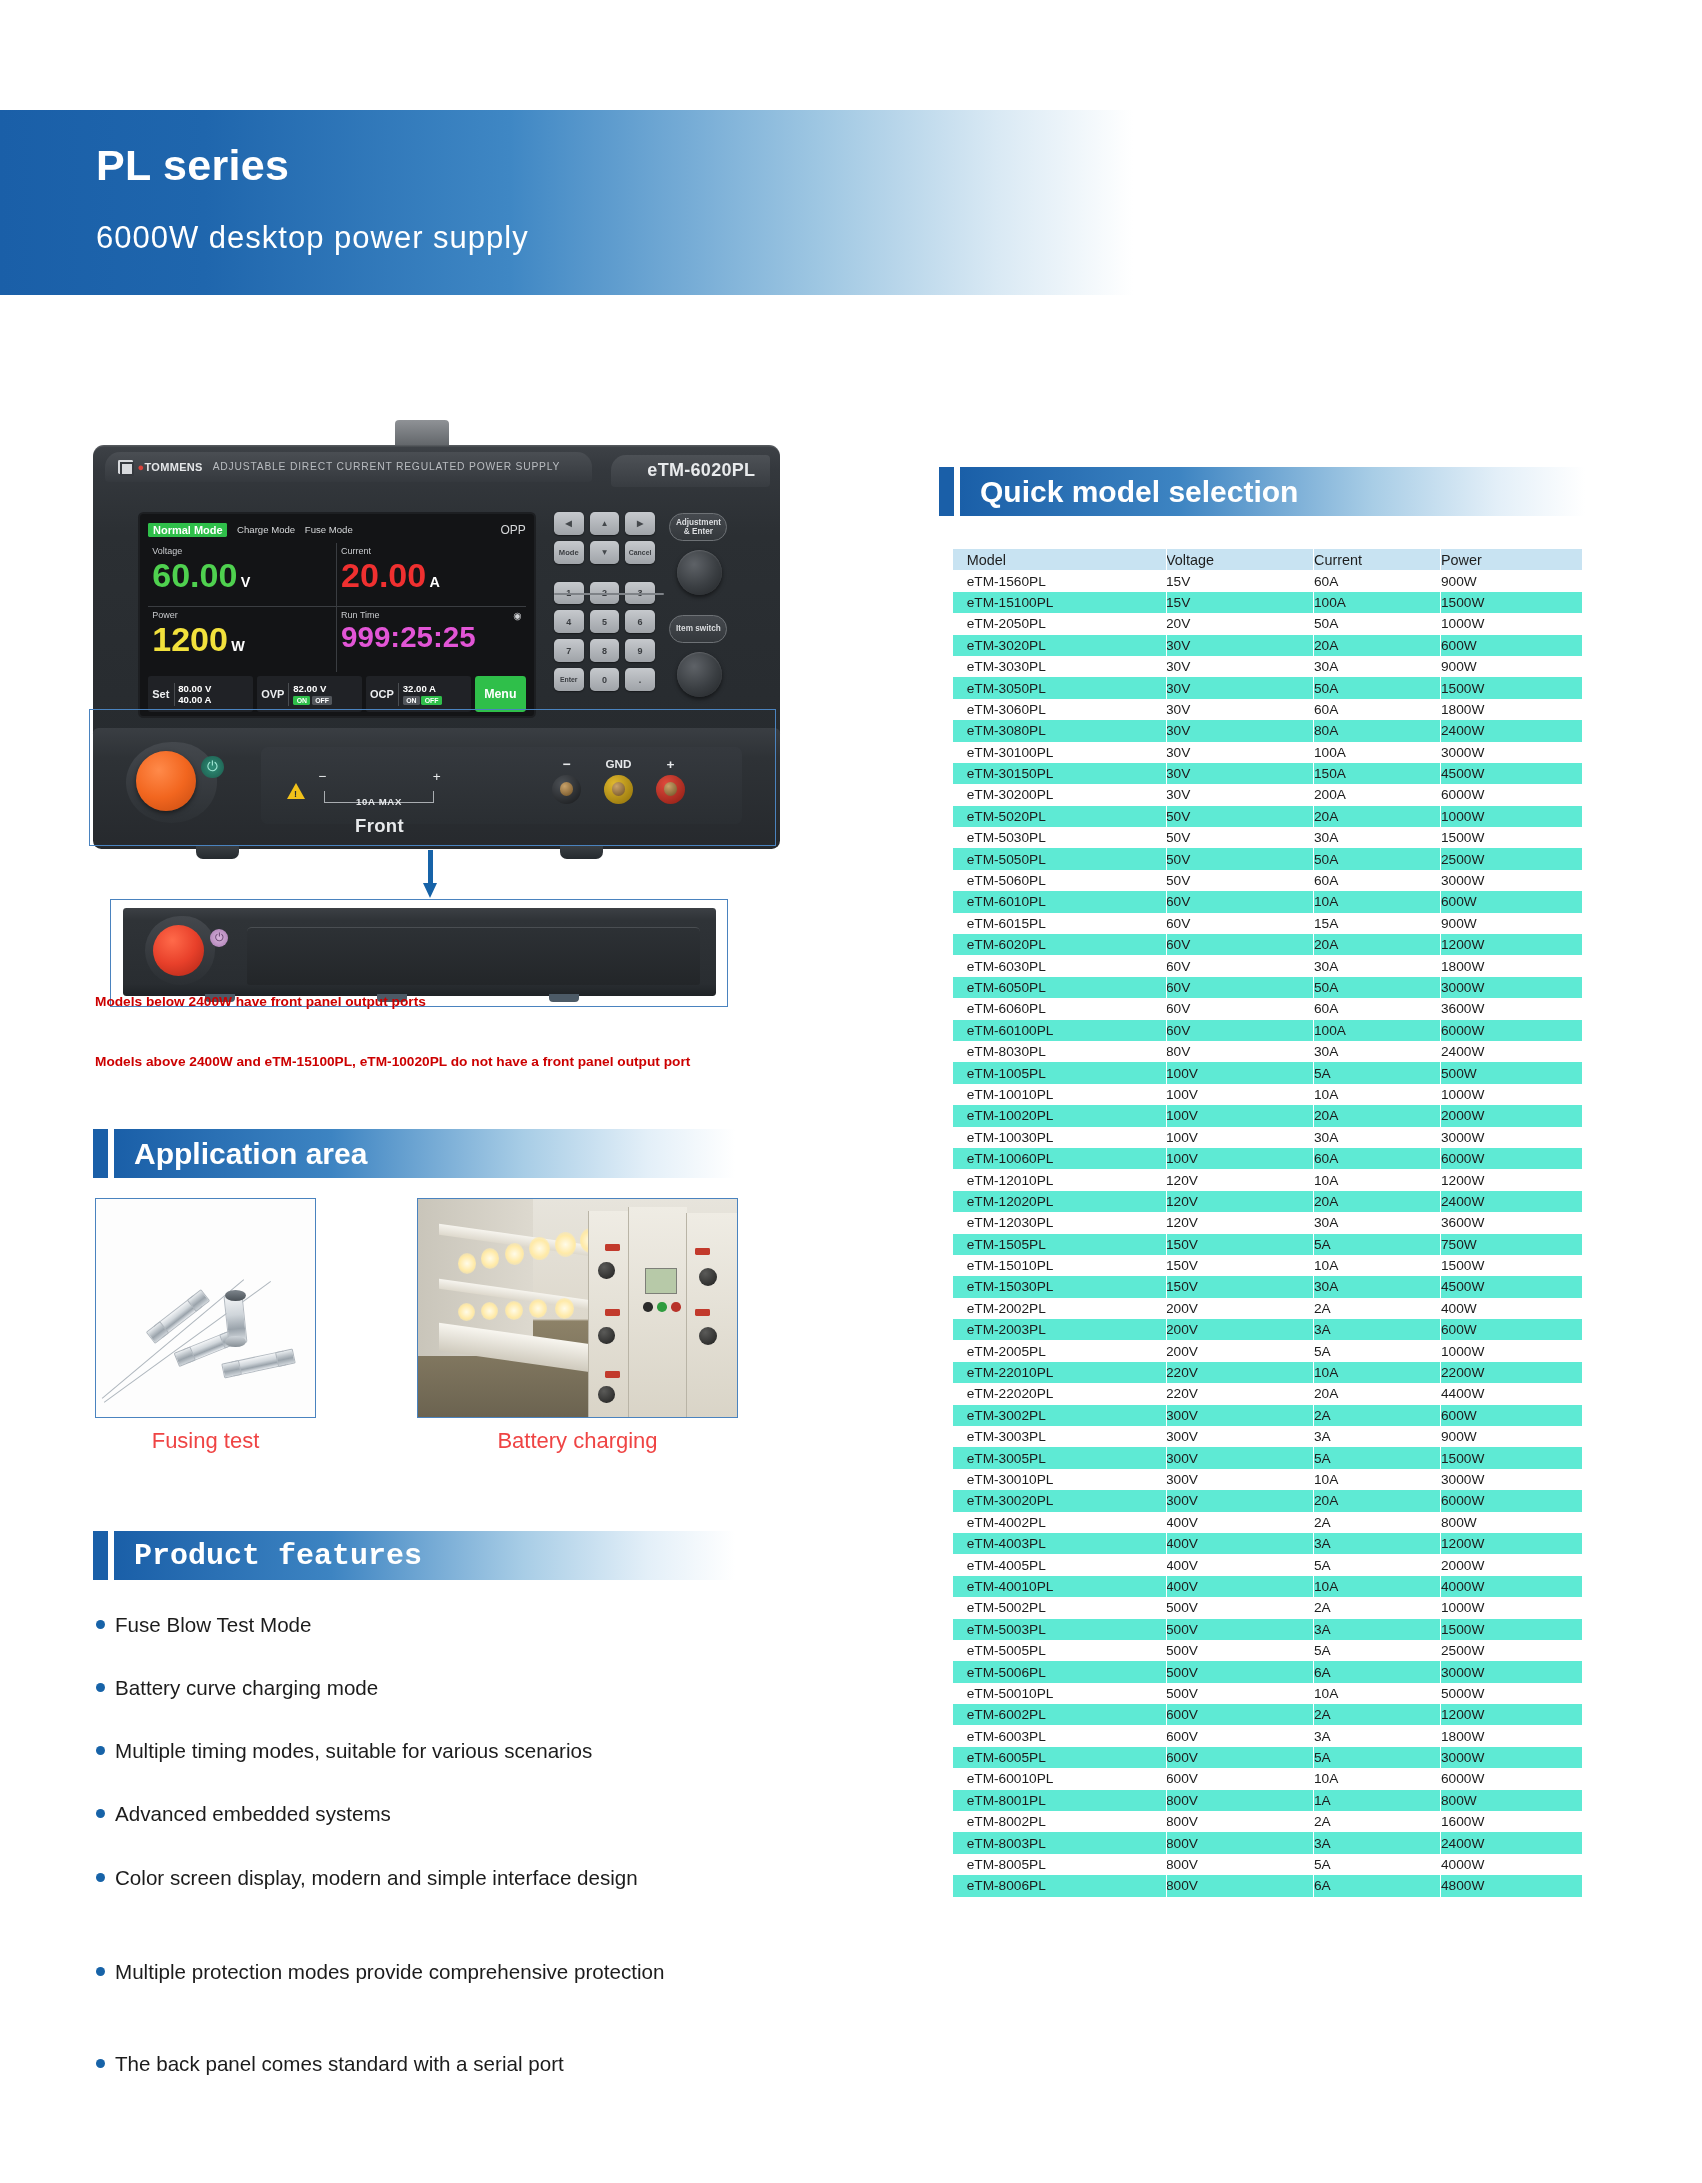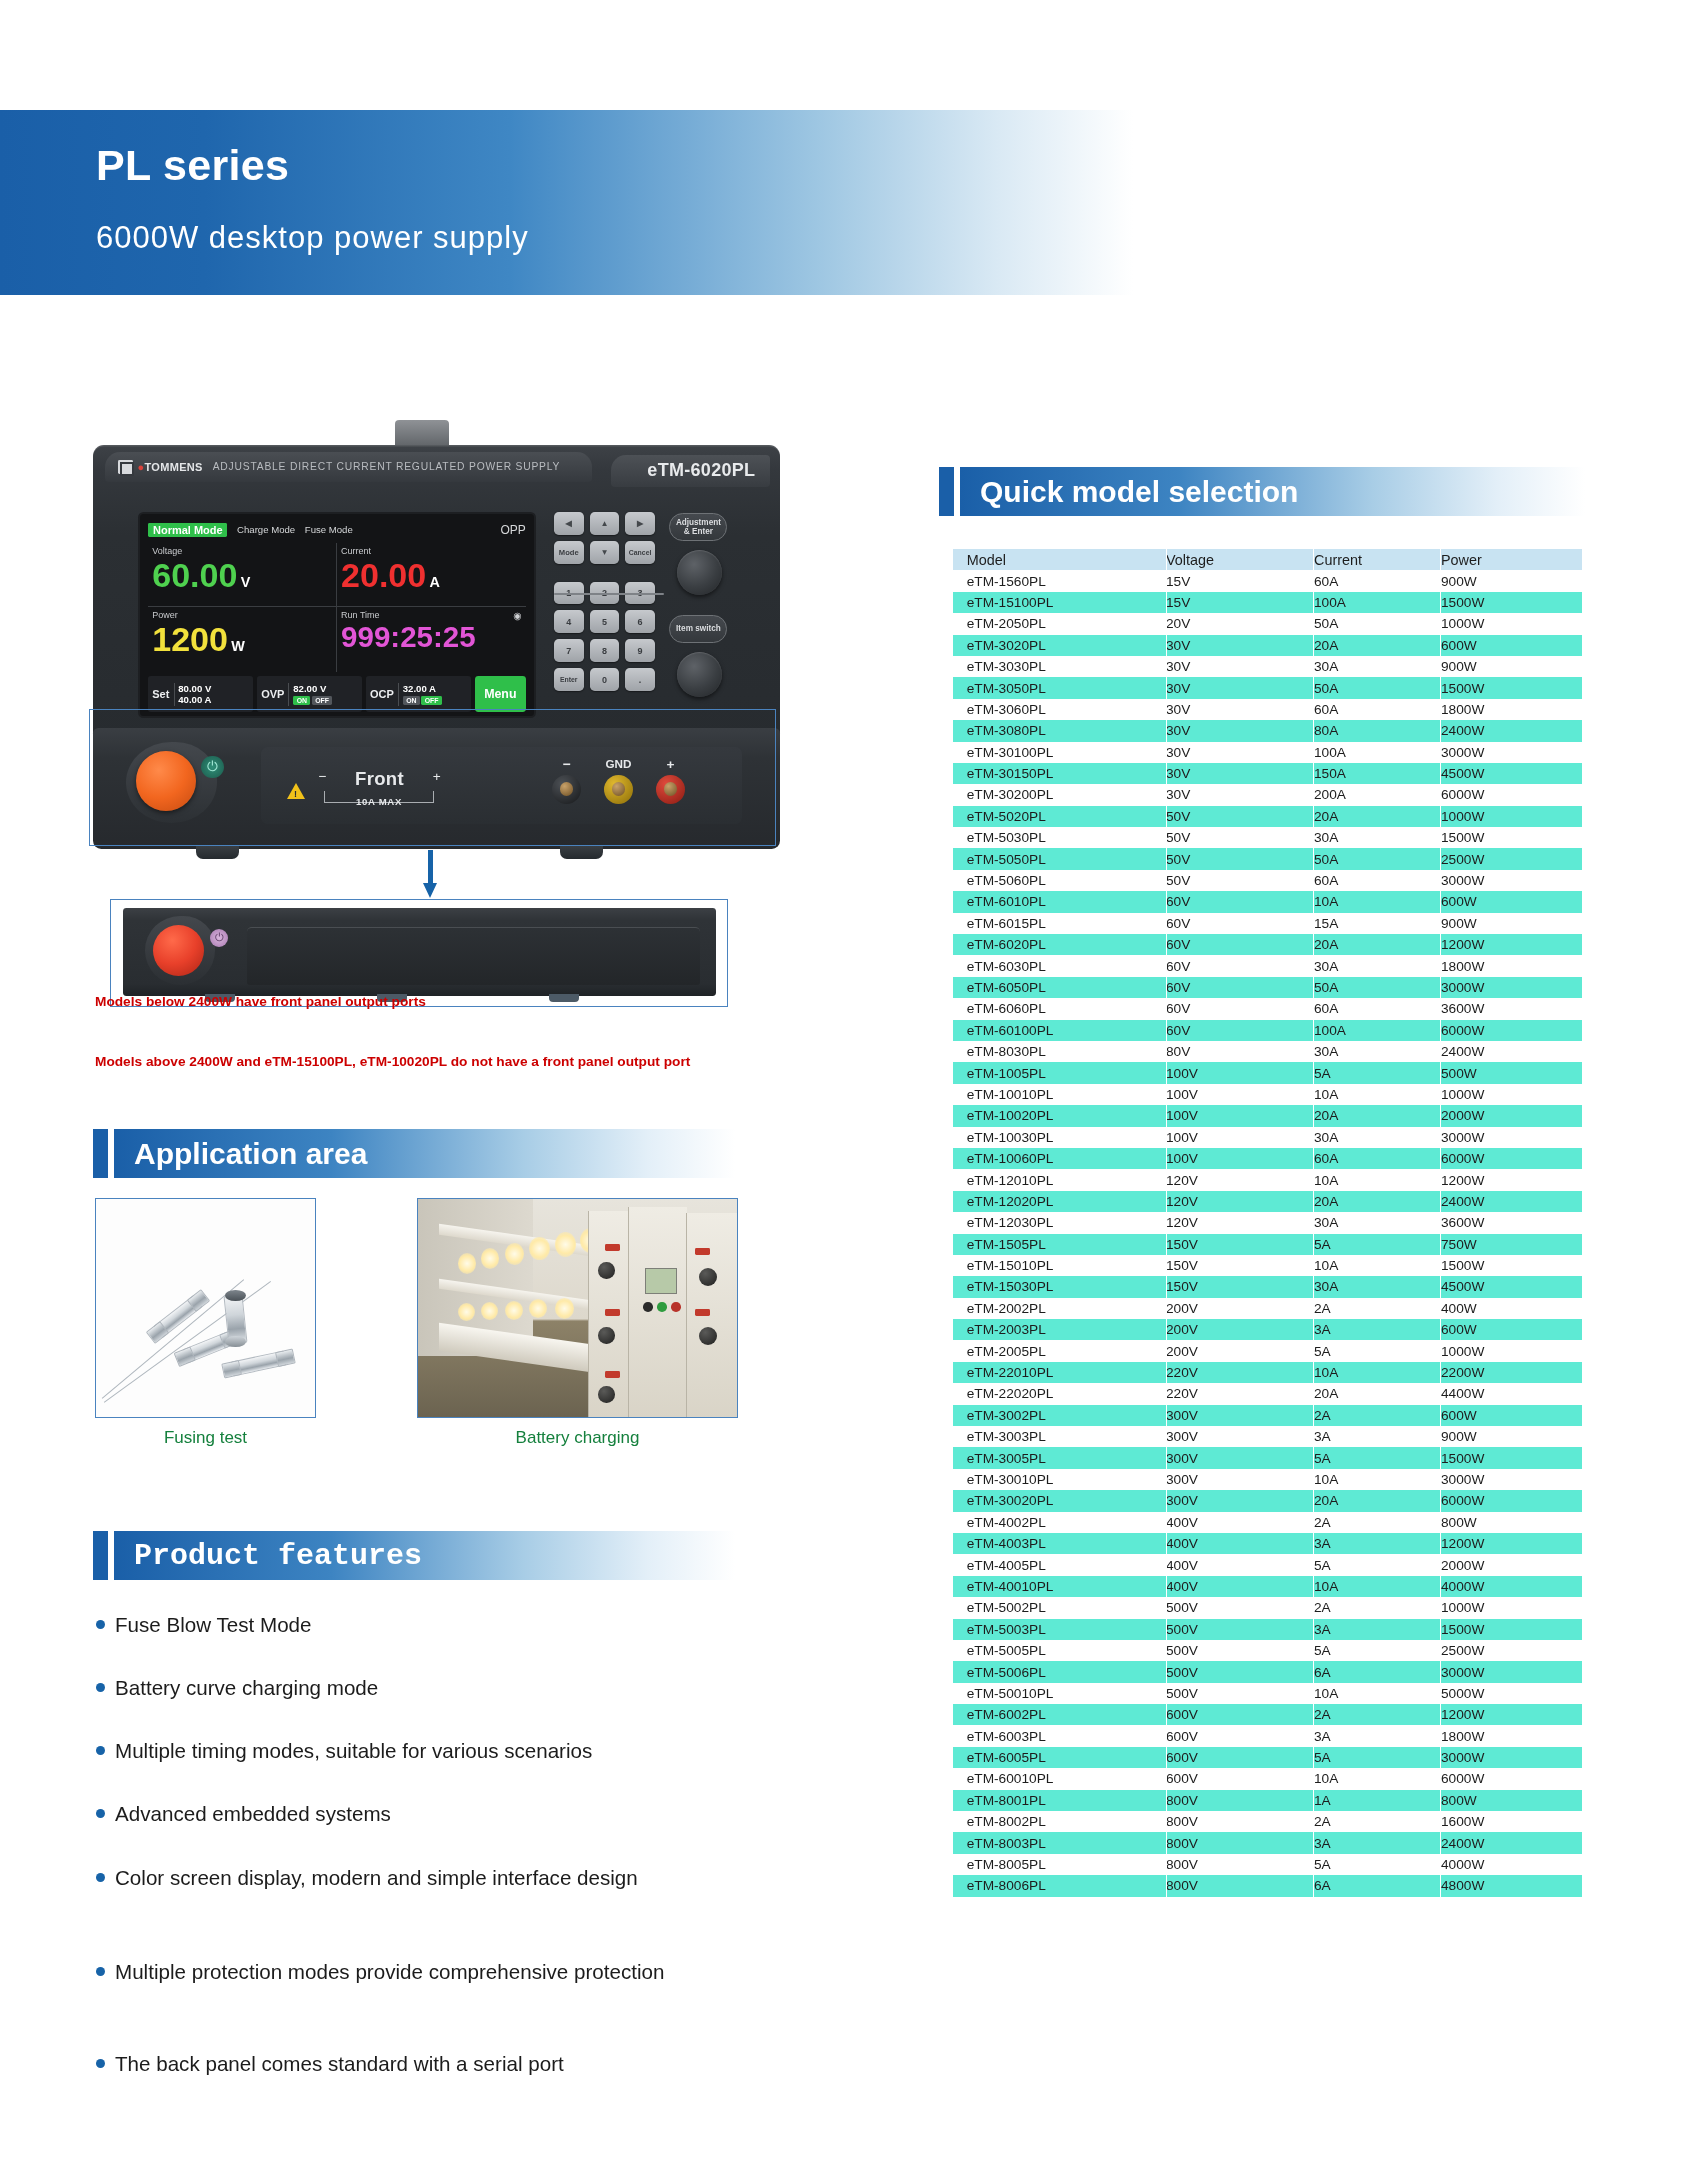--- a/index.html
+++ b/index.html
@@ -208,21 +208,21 @@
   .warn-tri {
     position:absolute; left: 26px; top: 36px;
     width: 0; height: 0; border-left: 9.6px solid transparent;
     border-right: 9.6px solid transparent; border-bottom: 16.5px solid #f2c21a;
   }
   .warn-tri::after{
     content:"!"; position:absolute; left:-2.1px; top:5.5px; font-size:9px;
     color:#2a2e32; font-weight:bold;
   }
   .front-lbl { position:absolute; left: 60px; top: 20.6px; color:#e7e9eb; width:117px; text-align:center; }
-  .front-lbl .big { font-size: 18.5px; font-weight:600; letter-spacing:0.3px; }
+  .front-lbl .big { font-size: 18.5px; font-weight:600; letter-spacing:0.3px;margin-top:47px; }
   .front-lbl .pm { position:absolute; font-size:13.7px; color:#e7e9eb; top: 1.4px; }
   .bracket {
     position:absolute; left: 63px; top: 44px; width: 110px; height: 12.4px;
     border-left: 1.4px solid #a9adb1; border-right: 1.4px solid #a9adb1; border-bottom: 1.4px solid #a9adb1;
   }
   .term { position:absolute; top: 27.5px; width: 29px; height: 29px; border-radius:50%; }
   .term .ring { width:29px; height:29px; border-radius:50%; display:flex; align-items:center; justify-content:center; }
   .term .core { width:13.7px; height:13.7px; border-radius:50%;
     background: radial-gradient(circle at 35% 30%, #c9a26a, #6d4f23); }
   .term-lbl { position:absolute; top: 5.5px; width:29px; text-align:center; font-size:13.7px; color:#e7e9eb; font-weight:600; }
@@ -311,21 +311,21 @@
     background: linear-gradient(to right,#c9c5ba,#ddd9cf); }
   .shelf { position:absolute; background: linear-gradient(to bottom,#f6f4ee,#ddd8cc); }
   .bulb { position:absolute; border-radius:50%;
     background: radial-gradient(circle, #fffbe8 0%, #ffeaa8 55%, rgba(255,225,150,0) 100%); }
   .cabinet { position:absolute; background: linear-gradient(to bottom,#efece4,#d9d4c7); border-left:0.7px solid #b9b4a6; }
   .cab-knob { position:absolute; border-radius:50%; background: radial-gradient(circle at 35% 30%,#5a5a58,#1f1f1e); }
   .cab-led { position:absolute; border-radius:1.4px; }
   .cab-screen { position:absolute; background:#b7c9a8; border:1.4px solid #7d7f78; }
 
   .photo-cap {
-    position:absolute; font-size: 17px; color:#15803d; text-align:center;
+    position:absolute; font-size: 22px; color:#ef4444; text-align:center;
   }
 
   
   .feat-item { position:absolute; left: 96px; width: 741px; }
   .feat-dot {
     position:absolute; left: 0; top: 9.6px; width: 9px; height: 9px;
     border-radius:50%; background:#1763a8;
   }
   .feat-text { margin-left: 19px; font-size: 20.6px; color:#1c1c1c; line-height: 1.42; }
 

